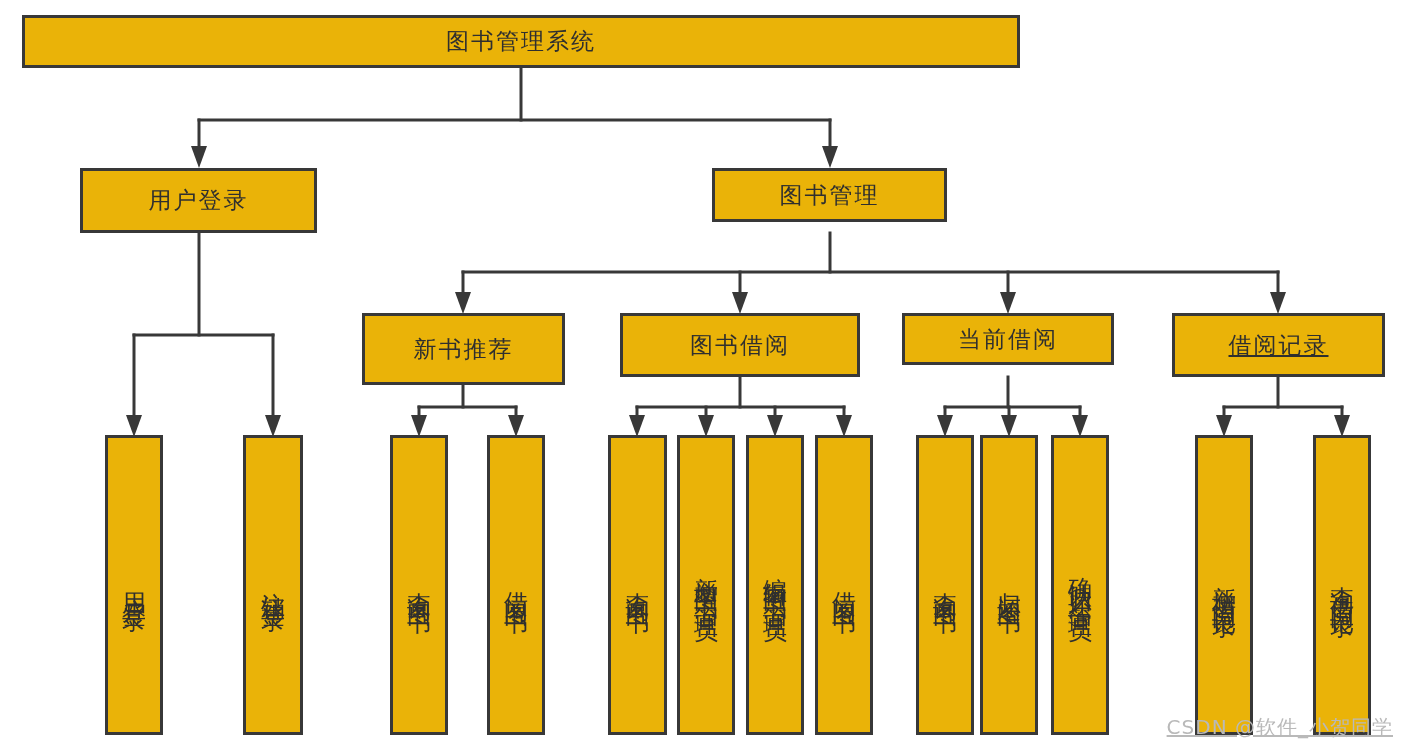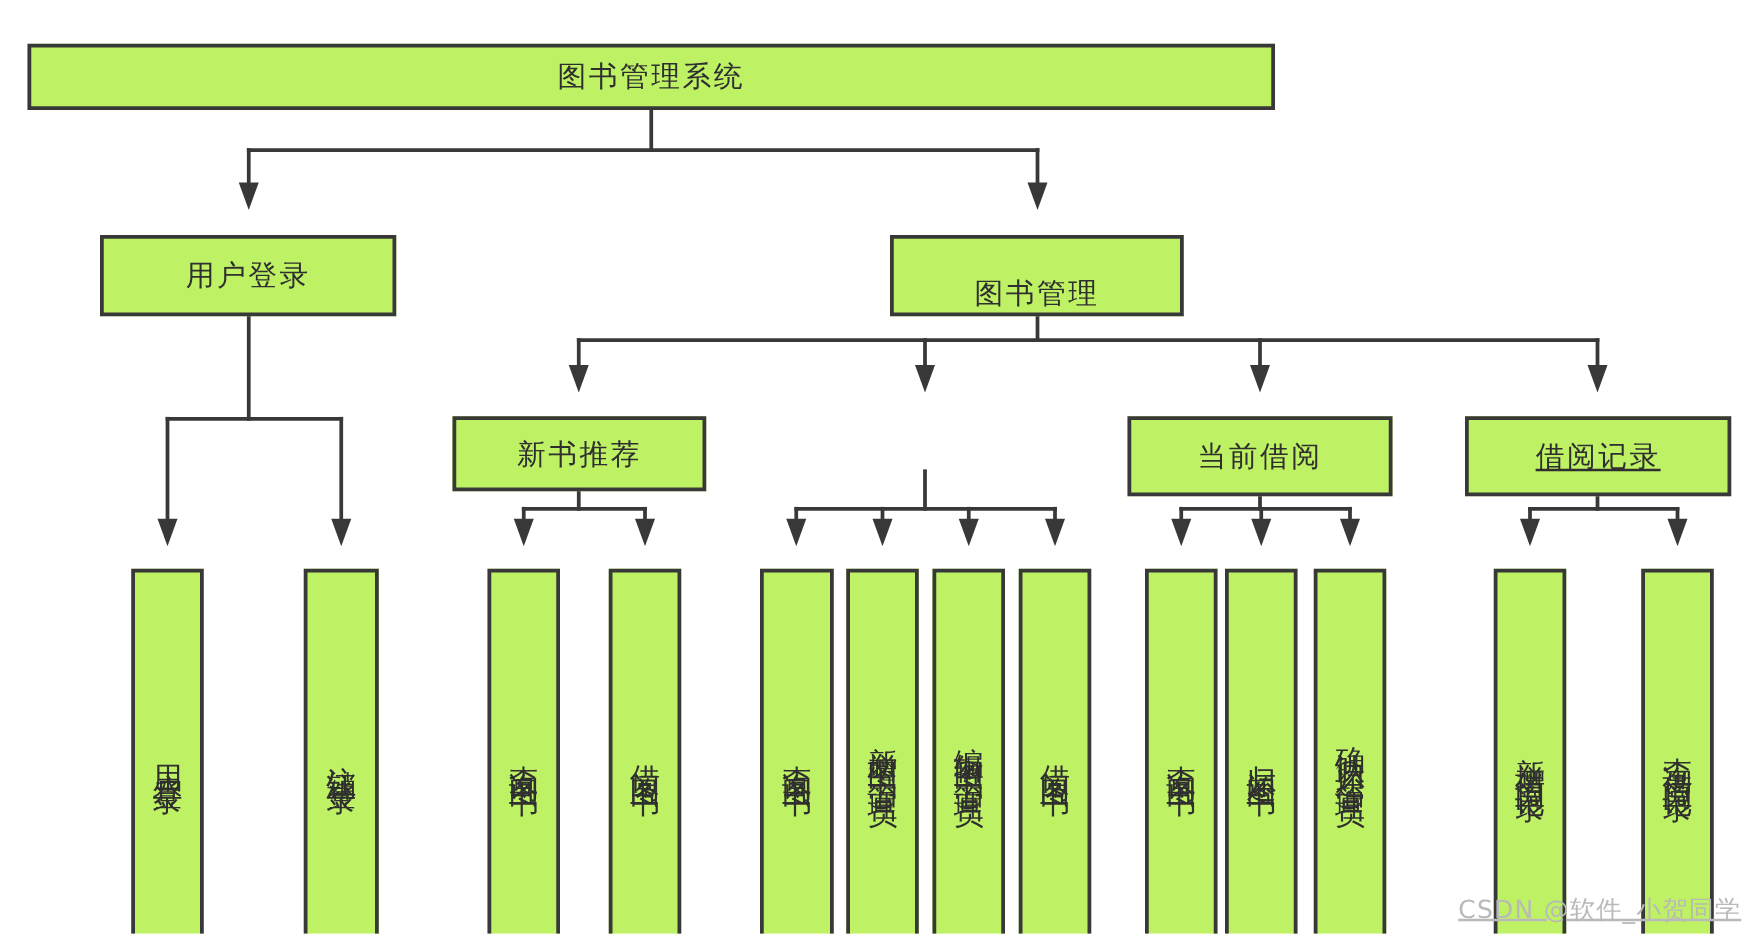--- a/index.html
+++ b/index.html
@@ -3,22 +3,22 @@
 <meta charset="utf-8">
 <style>
   html,body{margin:0;padding:0;background:#ffffff;}
   .stage{
     position:relative;width:1405px;height:747px;background:#ffffff;
     font-family:"DejaVu Sans","Liberation Sans",sans-serif;color:#2f2f2f;
     overflow:hidden;
   }
   .connectors{position:absolute;left:0;top:0;width:1405px;height:747px;}
   .node{
-    position:absolute;box-sizing:border-box;border:3px solid #383838;background:#bef264;
-    display:flex;align-items:center;justify-content:center;text-align:center;margin-top:20px;
+    position:absolute;box-sizing:border-box;border:3px solid #383838;background:#eab308;
+    display:flex;align-items:center;justify-content:center;text-align:center;
   }
   .hnode{font-size:23px;letter-spacing:2px;}
   .leaf span{
     writing-mode:vertical-rl;text-orientation:mixed;
     font-size:24px;line-height:1;letter-spacing:6px;
   }
   .watermark{
     position:absolute;right:12px;bottom:6px;z-index:10;
     font-size:20px;color:#b9b9b9;letter-spacing:1px;white-space:nowrap;text-decoration:underline;
   }
@@ -101,28 +101,31 @@
     </g>
   </svg>
 
   <div class="node hnode" style="left:22px;top:15px;width:998px;height:53px;">
     <span>图书管理系统</span>
   </div>
 
   <div class="node hnode" style="left:80px;top:168px;width:237px;height:65px;">
     <span>用户登录</span>
   </div>
-  <div class="node hnode" style="left:712px;top:168px;width:235px;height:65px;align-items:flex-end;">
+  <div class="node hnode" style="left:712px;top:168px;width:235px;height:54px;">
     <span>图书管理</span>
   </div>
 
-  <div class="node hnode" style="left:362px;top:313px;width:203px;height:60px;">
+  <div class="node hnode" style="left:362px;top:313px;width:203px;height:72px;">
     <span>新书推荐</span>
   </div>
-  <div class="node hnode" style="left:902px;top:313px;width:212px;height:64px;">
+  <div class="node hnode" style="left:620px;top:313px;width:240px;height:64px;">
+    <span>图书借阅</span>
+  </div>
+  <div class="node hnode" style="left:902px;top:313px;width:212px;height:52px;">
     <span>当前借阅</span>
   </div>
   <div class="node hnode" style="left:1172px;top:313px;width:213px;height:64px;text-decoration:underline;">
     <span>借阅记录</span>
   </div>
 
   <div class="node leaf" style="left:105px;top:435px;width:58px;height:300px;">
     <span>用户登录</span>
   </div>
   <div class="node leaf" style="left:243px;top:435px;width:60px;height:300px;">

